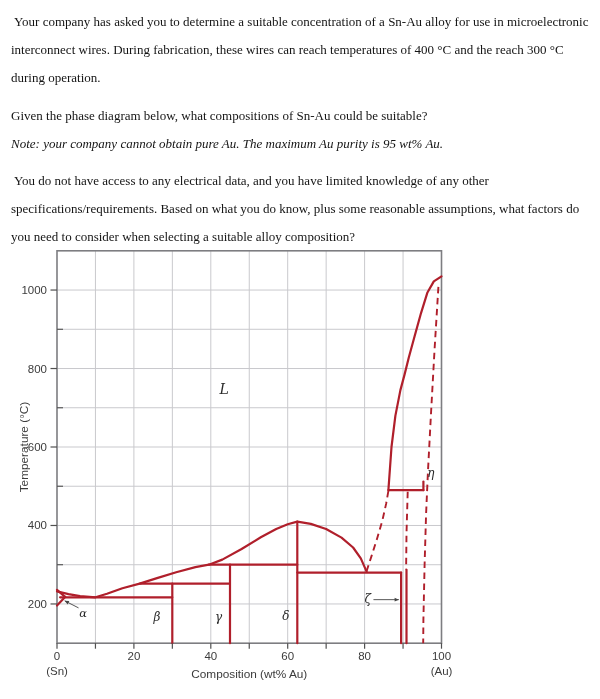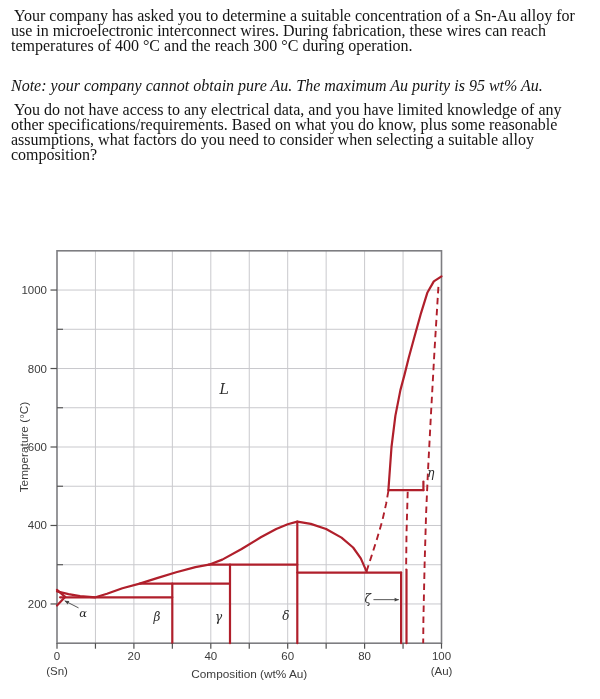--- a/index.html
+++ b/index.html
@@ -1,31 +1,31 @@
 <!DOCTYPE html>
 <html><head>
 <meta charset="utf-8">
 <style>
   html,body{margin:0;padding:0;background:#ffffff;}
   body{width:600px;height:699px;position:relative;overflow:hidden;
        font-family:"Liberation Serif","DejaVu Serif",serif;color:#141414;}
-  .doc{padding:8px 11px 0 11px;width:578px;font-size:16px;line-height:15px;}
+  .doc{padding:8px 11px 0 11px;width:578px;font-size:13px;line-height:28px;}
   .doc p{margin:0 0 9.5px 0;}
   .doc p.indent{text-indent:3px;}
   .doc em{font-style:italic;text-align:center;}
   #chart-wrap{position:absolute;left:0;top:244px;width:600px;height:455px;}
   svg text{font-family:"Liberation Sans","DejaVu Sans",sans-serif;fill:#3c3c3c;}
   svg text.phase{font-family:"DejaVu Serif","Liberation Serif",serif;font-style:italic;fill:#2a2a2a;}
 </style>
 </head>
 <body>
 
 <div class="doc">
   <p class="indent">Your company has asked you to determine a suitable concentration of a Sn-Au alloy for use in microelectronic interconnect wires.  During fabrication, these wires can reach temperatures of 400 °C and the reach 300 °C during operation.</p>
-  <p><br>
+  <p><span>Given the phase diagram below, what compositions of Sn-Au could be suitable?</span><br>
      <em>Note: your company cannot obtain pure Au. The maximum Au purity is 95 wt% Au.</em></p>
   <p class="indent">You do not have access to any electrical data, and you have limited knowledge of any other specifications/requirements.  Based on what you do know, plus some reasonable assumptions, what factors do you need to consider when selecting a suitable alloy composition?</p>
 </div>
 
 <div id="chart-wrap">
   <svg width="600" height="455" viewBox="0 0 600 455" xmlns="http://www.w3.org/2000/svg">
     <g>
         <line x1="95.45" y1="6.8" x2="95.45" y2="399.2" stroke="#c9c9cd" stroke-width="1"></line>
         <line x1="133.9" y1="6.8" x2="133.9" y2="399.2" stroke="#c9c9cd" stroke-width="1"></line>
         <line x1="172.35" y1="6.8" x2="172.35" y2="399.2" stroke="#c9c9cd" stroke-width="1"></line>

